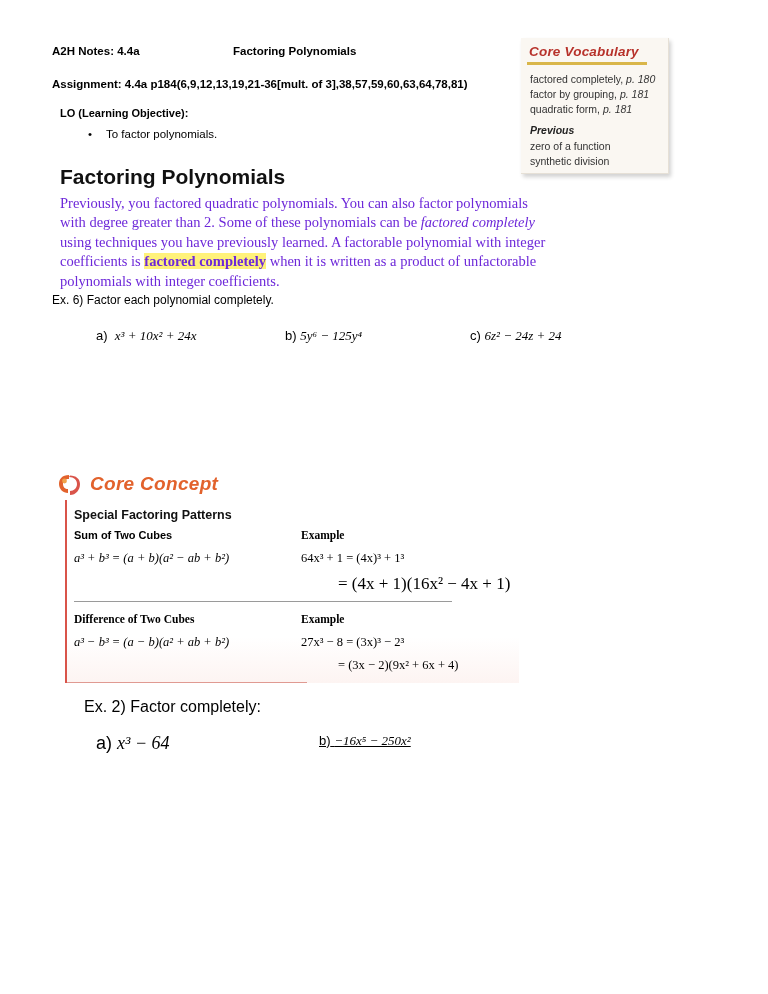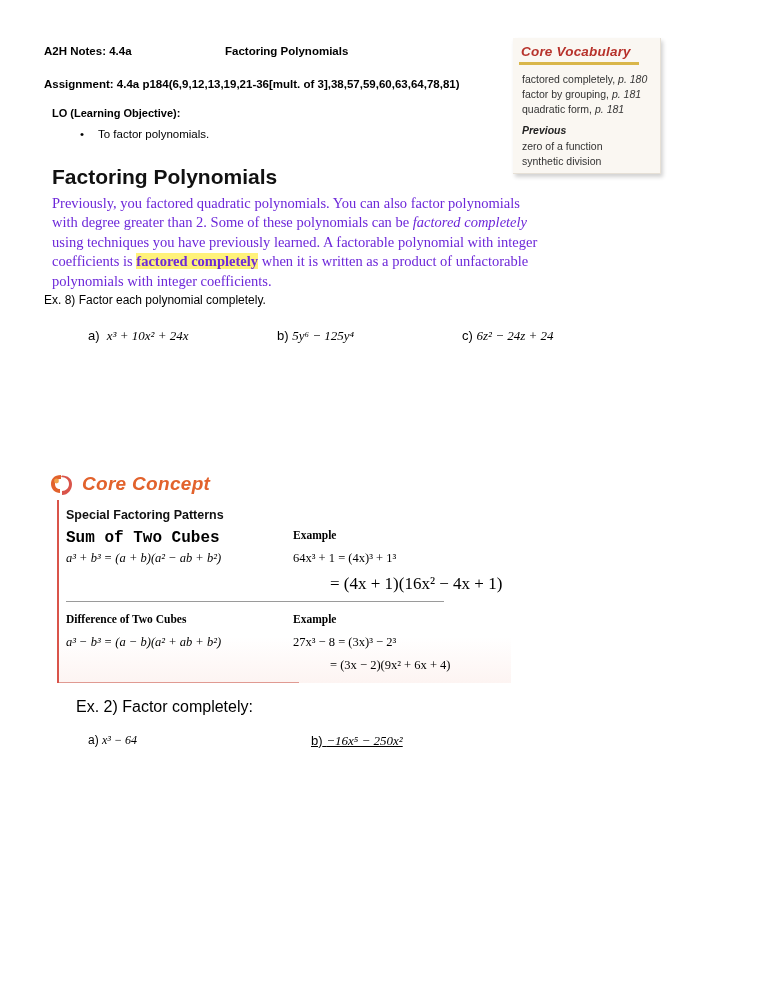--- a/index.html
+++ b/index.html
@@ -10,21 +10,21 @@
   body {
     width: 768px;
     height: 994px;
     position: relative;
     font-family: "Liberation Sans", sans-serif;
     color: #000000;
     overflow: hidden;
   }
   .page {
     position: absolute;
-    left: 0; top: 0;
+    left: 8px; top: 0;
     width: 716px;
     height: 994px;
   }
 
   
   .hdr-title {
     position: absolute;
     left: 44px; top: 45px;
     font-size: 11.5px;
     font-weight: bold;
@@ -196,23 +196,23 @@
   .cc-sub {
     position: absolute;
     left: 66px; top: 508px;
     font-size: 12.5px;
     font-weight: bold;
     color: #111111;
   }
   .cc-h1 {
     position: absolute;
     left: 66px; top: 529px;
-    font-size: 16px;
-    font-weight: bold;
-    font-family: Liberation Mono, monospace;
+    font-size: 11px;
+    font-weight: bold;
+    font-family: Liberation Sans, sans-serif;
   }
   .cc-ex1 {
     position: absolute;
     left: 293px; top: 529px;
     font-size: 11.5px;
     font-weight: bold;
     font-family: "Liberation Serif", serif;
   }
   .cc-f1 {
     position: absolute;
@@ -275,21 +275,21 @@
   
   .ex2-line {
     position: absolute;
     left: 44px; top: 698px;
     font-size: 16px;
     margin-left: 32px;
   }
   .ex2a {
     position: absolute;
     left: 88px; top: 733px;
-    font-size: 12px;
+    font-size: 18px;
   }
   .ex2b {
     position: absolute;
     left: 311px; top: 733px;
     font-size: 13px;
     text-decoration: underline;
   }
 </style>
 </head>
 <body>
@@ -315,21 +315,21 @@
     <div>zero of a function</div>
     <div>synthetic division</div>
   </div>
 
   <div class="main-head">Factoring Polynomials</div>
 
   <div class="intro">
     <span>Previously, you factored quadratic polynomials. You can also factor polynomials with degree greater than 2. Some of these polynomials can be </span><i>factored completely</i><span> using techniques you have previously learned. A factorable polynomial with integer coefficients is </span><span class="hl">factored completely</span><span> when it is written as a product of unfactorable polynomials with integer coefficients.</span>
   </div>
 
-  <div class="ex1-line">Ex. 8) Factor each polynomial completely.</div>
+  <div class="ex1-line">Ex. 6) Factor each polynomial completely.</div>
   <div class="ex1a">
     <span>a)</span>&nbsp;&nbsp;<span class="mathit">x³ + 10x² + 24x</span>
   </div>
   <div class="ex1b">
     <span>b)</span>&nbsp;<span class="mathit">5y⁶ − 125y⁴</span>
   </div>
   <div class="ex1c">
     <span>c)</span>&nbsp;<span class="mathit">6z² − 24z + 24</span>
   </div>
 

